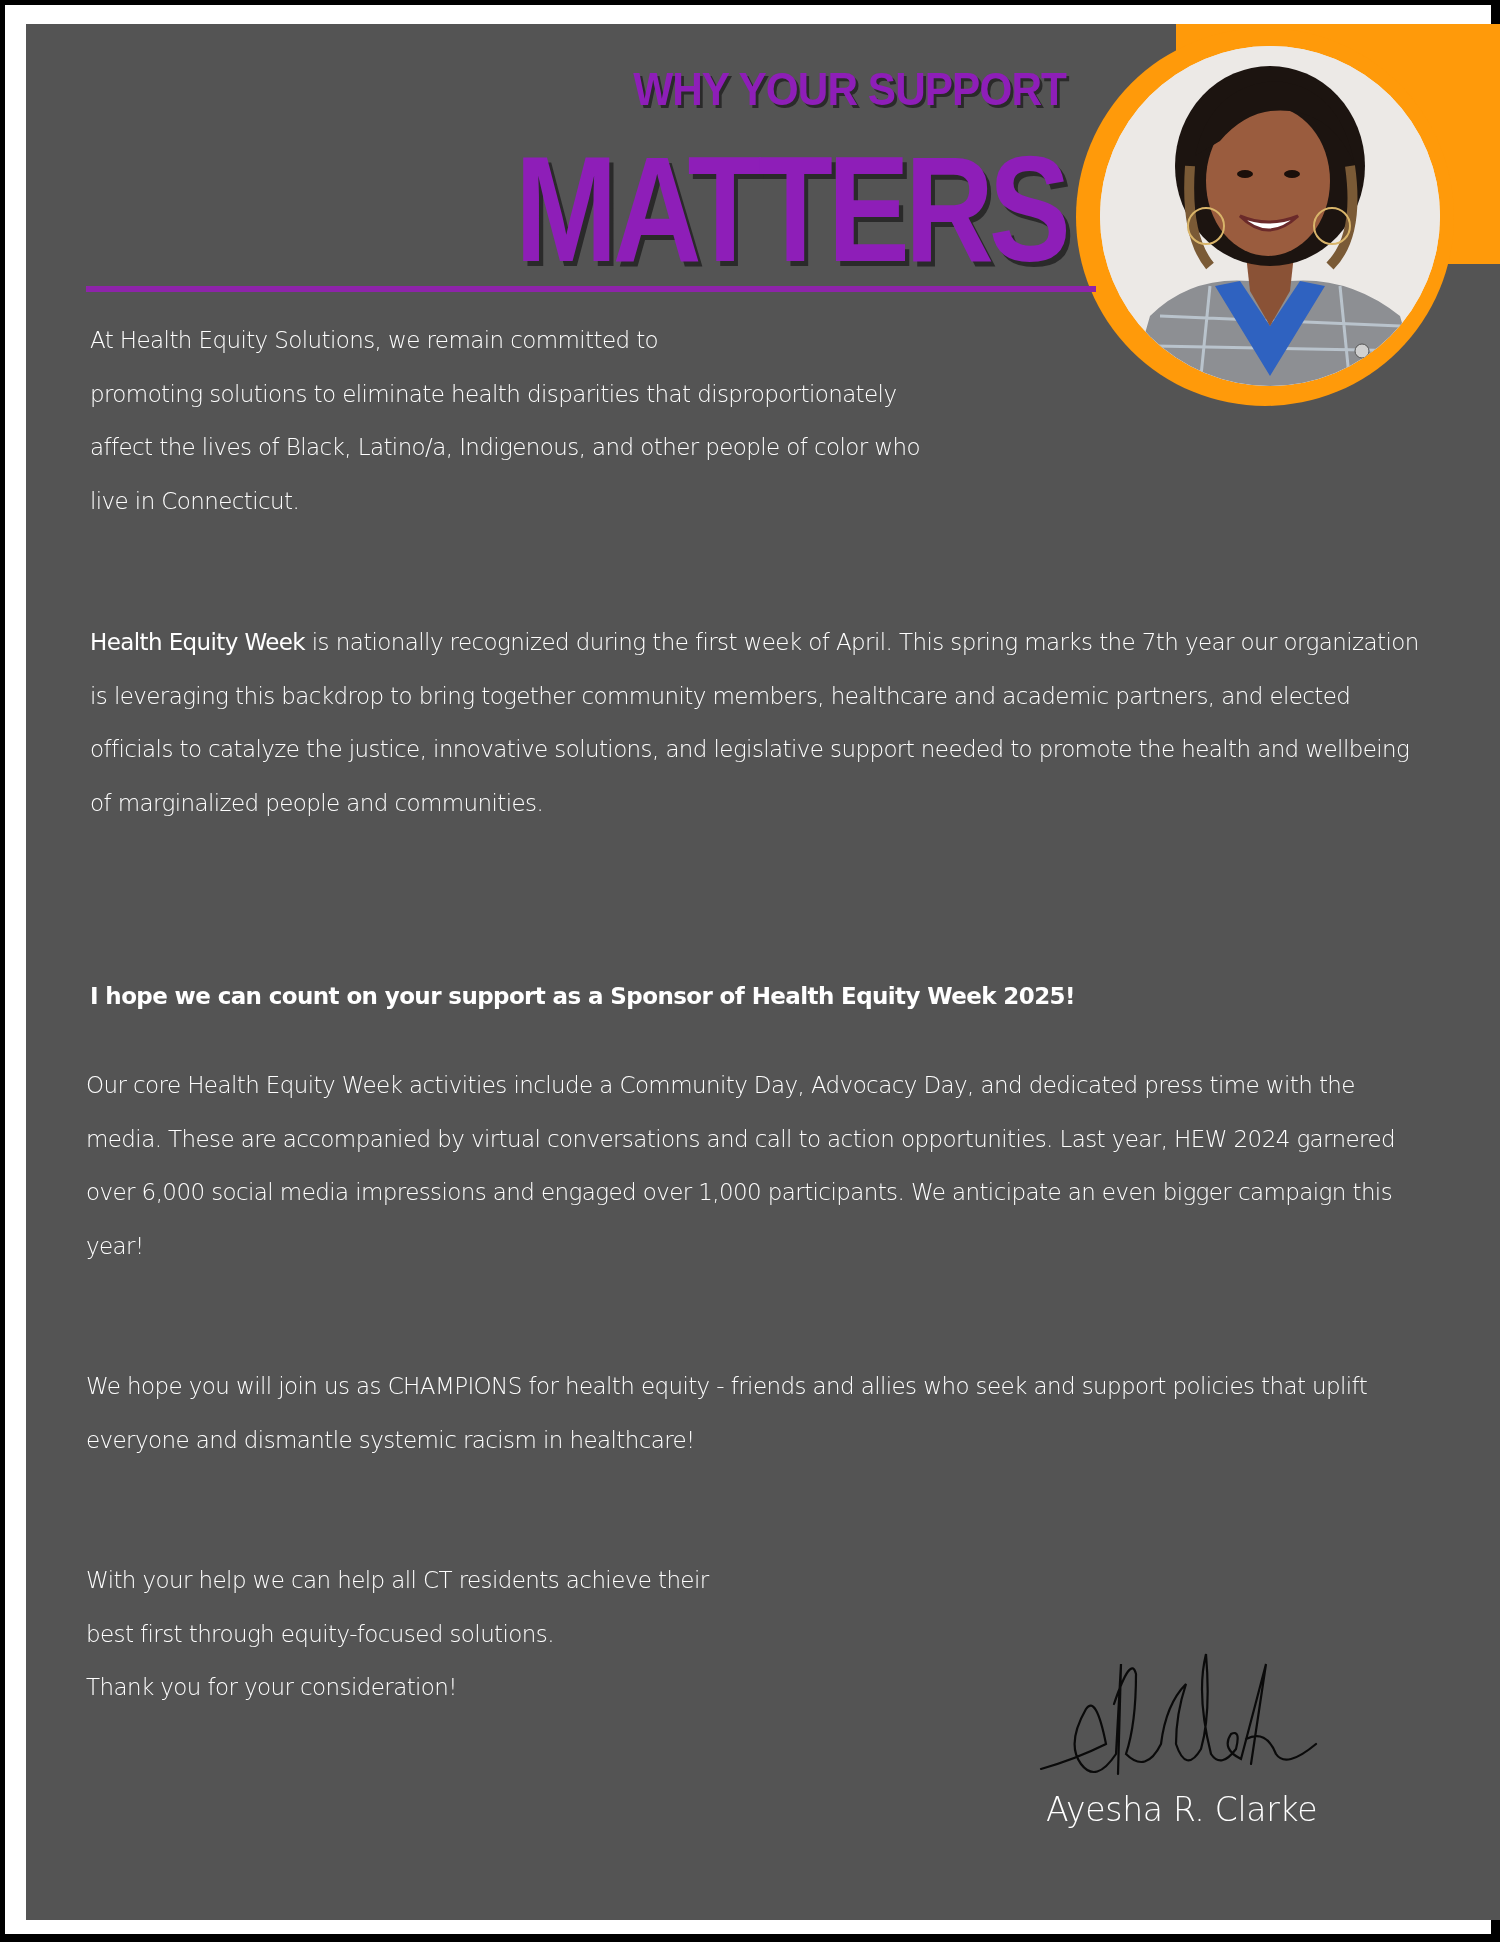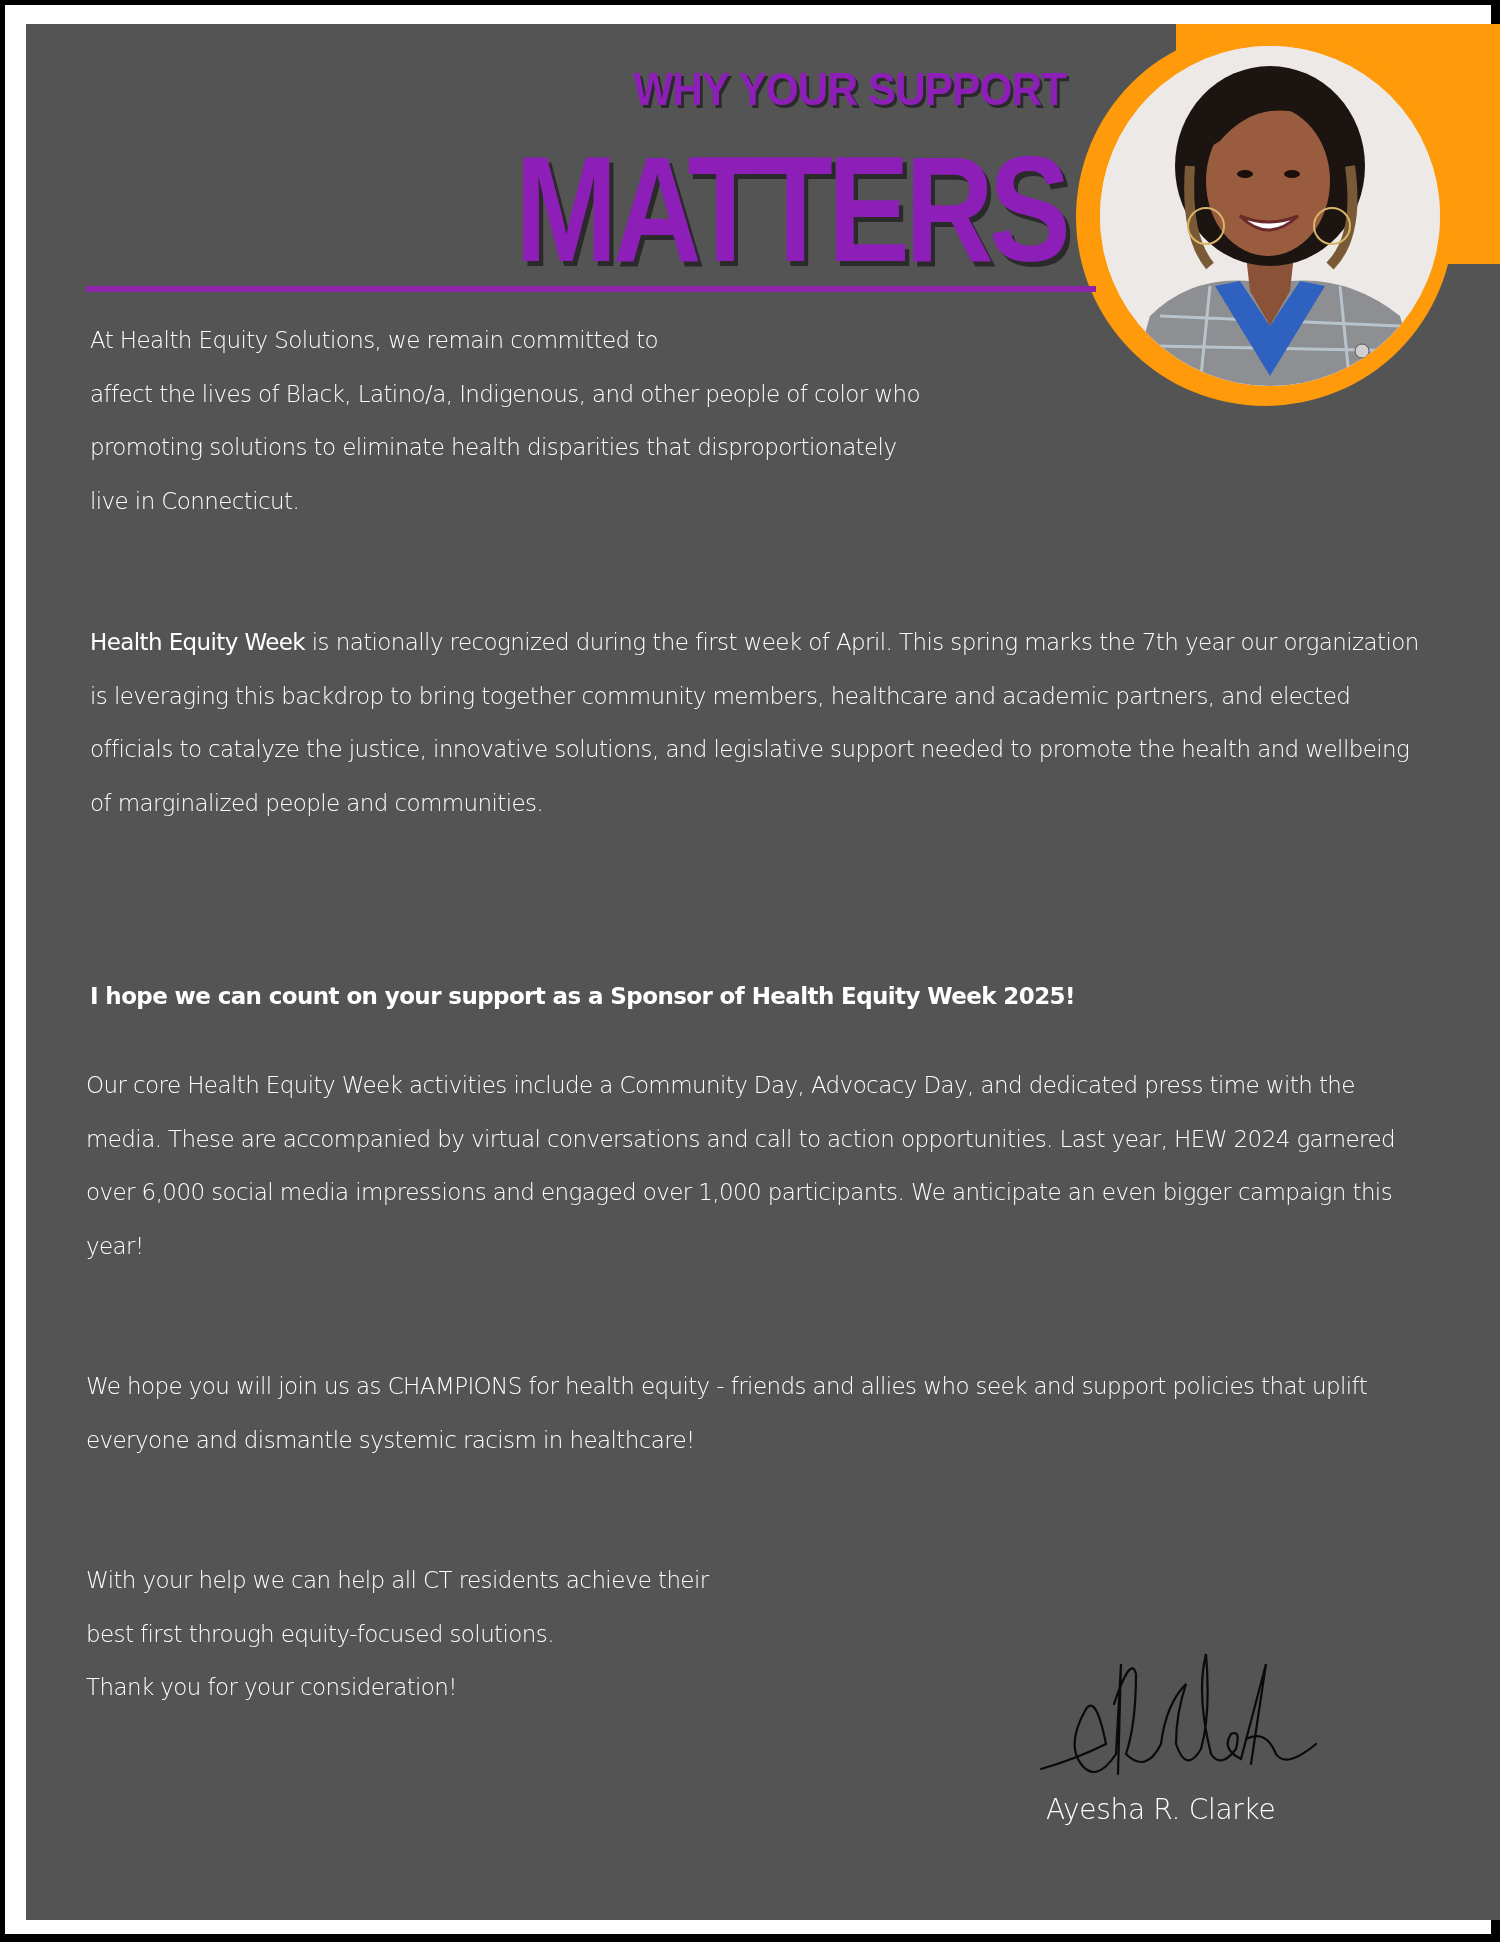--- a/index.html
+++ b/index.html
@@ -81,21 +81,21 @@
   .p2 { top: 592px; }
   .p3 { top: 946px; font-weight: bold; }
   .p4 { top: 1035px; left: 60px; }
   .p5 { top: 1336px; left: 60px; }
   .p6 { top: 1530px; left: 60px; width: 900px; }
   .signature {
     position: absolute; left: 1010px; top: 1610px; width: 300px; height: 170px;
   }
   .sig-name {
     position: absolute; left: 1020px; top: 1758px;
-    color: #fff; font-size: 28px; line-height: 56px; letter-spacing: -0.3px;
+    color: #fff; font-size: 33px; line-height: 56px; letter-spacing: -0.3px;
     font-family: "DejaVu Sans", sans-serif; font-weight: 300;
   }
 </style>
 </head>
 <body>
 
 <div class="mat"></div>
 
 <div class="panel">
   <div class="orange-corner"></div>
@@ -129,22 +129,22 @@
       <circle cx="262" cy="305" r="7" fill="#d0d0d0" stroke="#555" stroke-width="1"></circle>
     </svg>
   </div>
 
   <div class="headline-small">WHY YOUR SUPPORT</div>
   <div class="headline-big">MATTERS</div>
   <div class="rule"></div>
 
   <div class="body-text p1">
     <span class="l">At Health Equity Solutions, we remain committed to</span>
+    <span class="l">promoting solutions to eliminate health disparities that disproportionately</span>
     <span class="l">affect the lives of Black, Latino/a, Indigenous, and other people of color who</span>
-    <span class="l">promoting solutions to eliminate health disparities that disproportionately</span>
     <span class="l">live in Connecticut.</span>
   </div>
 
   <div class="body-text p2">
     <p><span class="b">Health Equity Week</span><span> is nationally recognized during the first week of April. This spring marks the 7th year our organization is leveraging this backdrop to bring together community members, healthcare and academic partners, and elected officials to catalyze the justice, innovative solutions, and legislative support needed to promote the health and wellbeing of marginalized people and communities.</span></p>
   </div>
 
   <div class="body-text p3">I hope we can count on your support as a Sponsor of Health Equity Week 2025!</div>
 
   <div class="body-text p4">Our core Health Equity Week activities include a Community Day, Advocacy Day, and dedicated press time with the media. These are accompanied by virtual conversations and call to action opportunities. Last year, HEW 2024 garnered over 6,000 social media impressions and engaged over 1,000 participants. We anticipate an even bigger campaign this year!</div>

